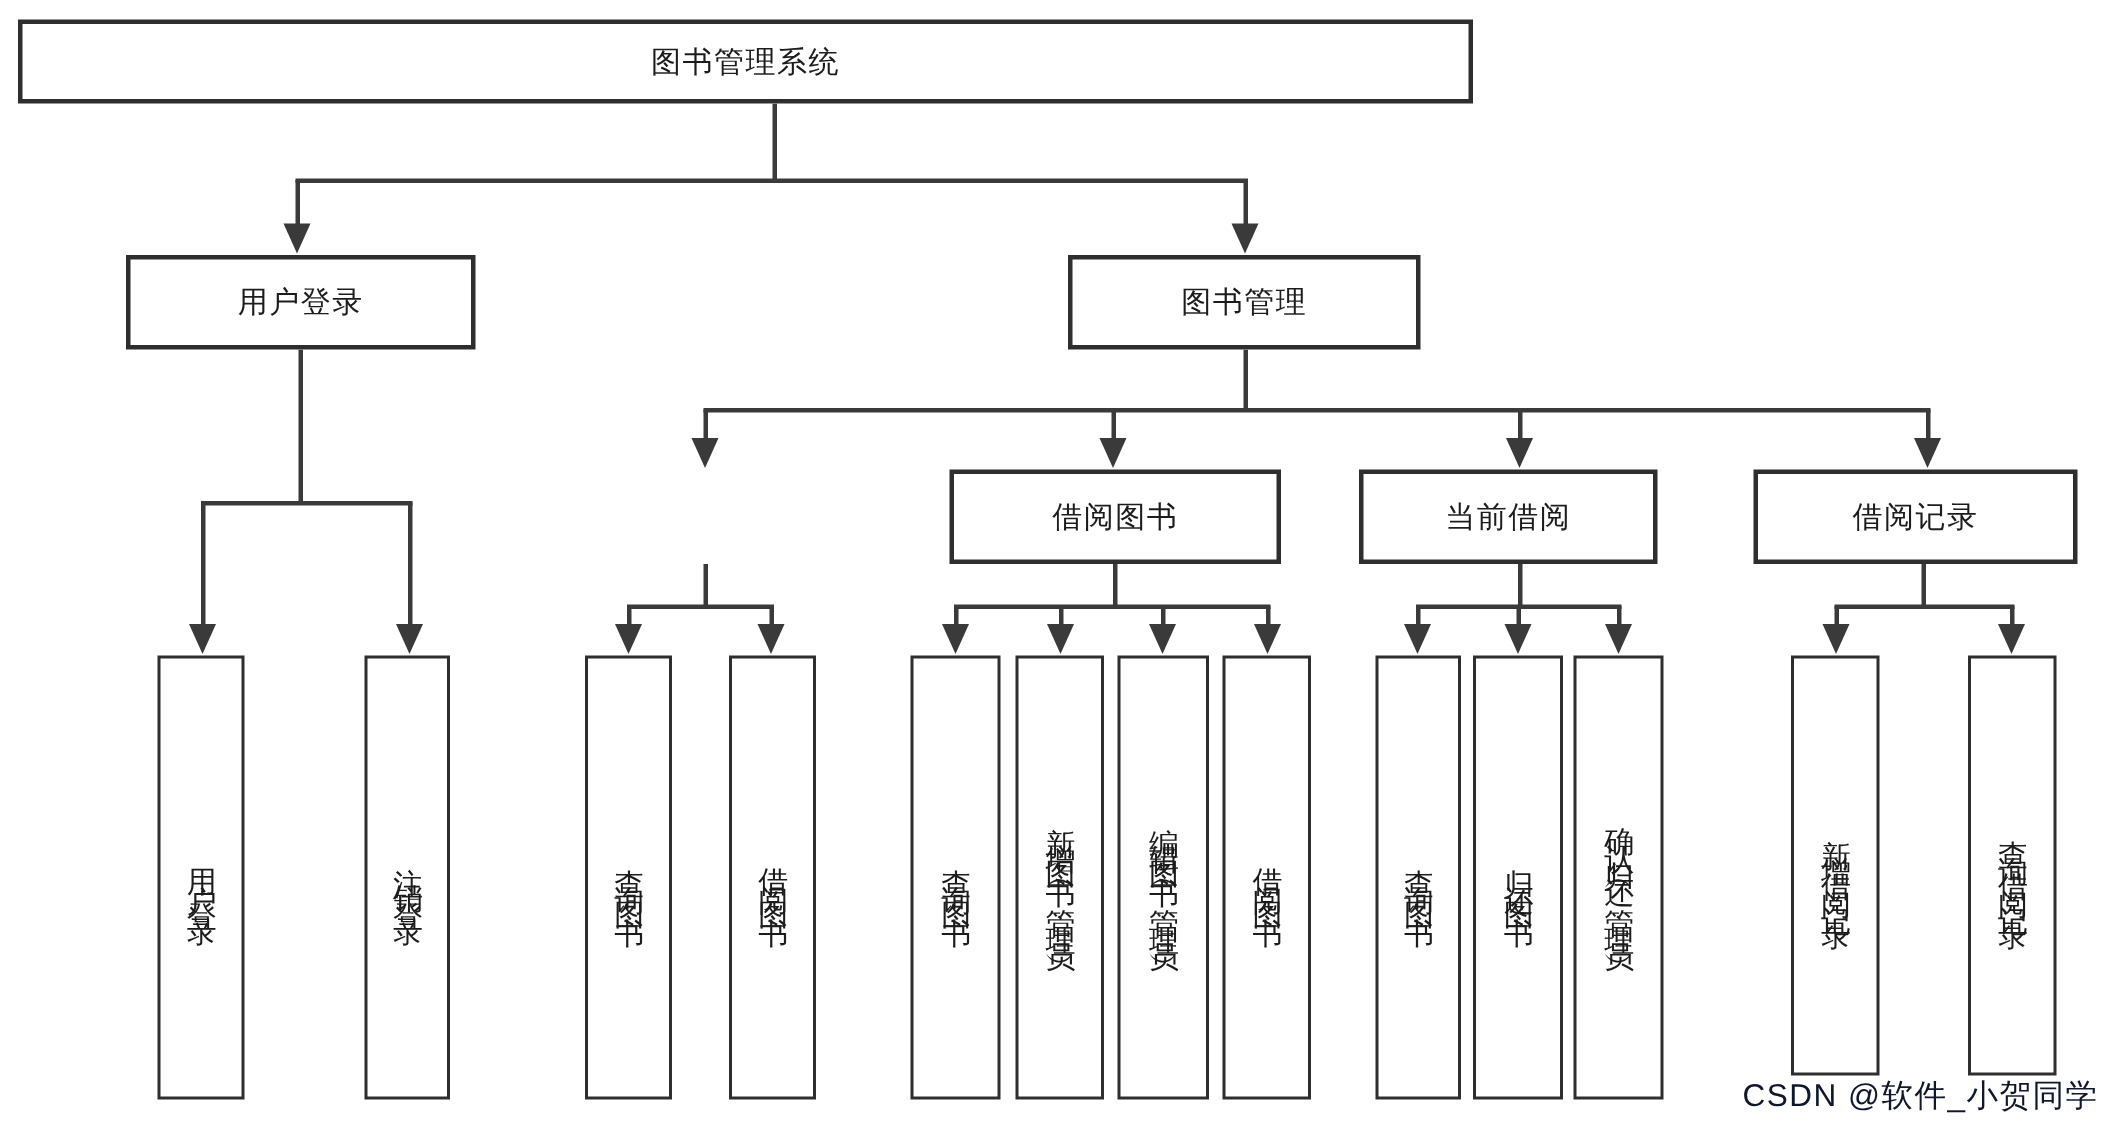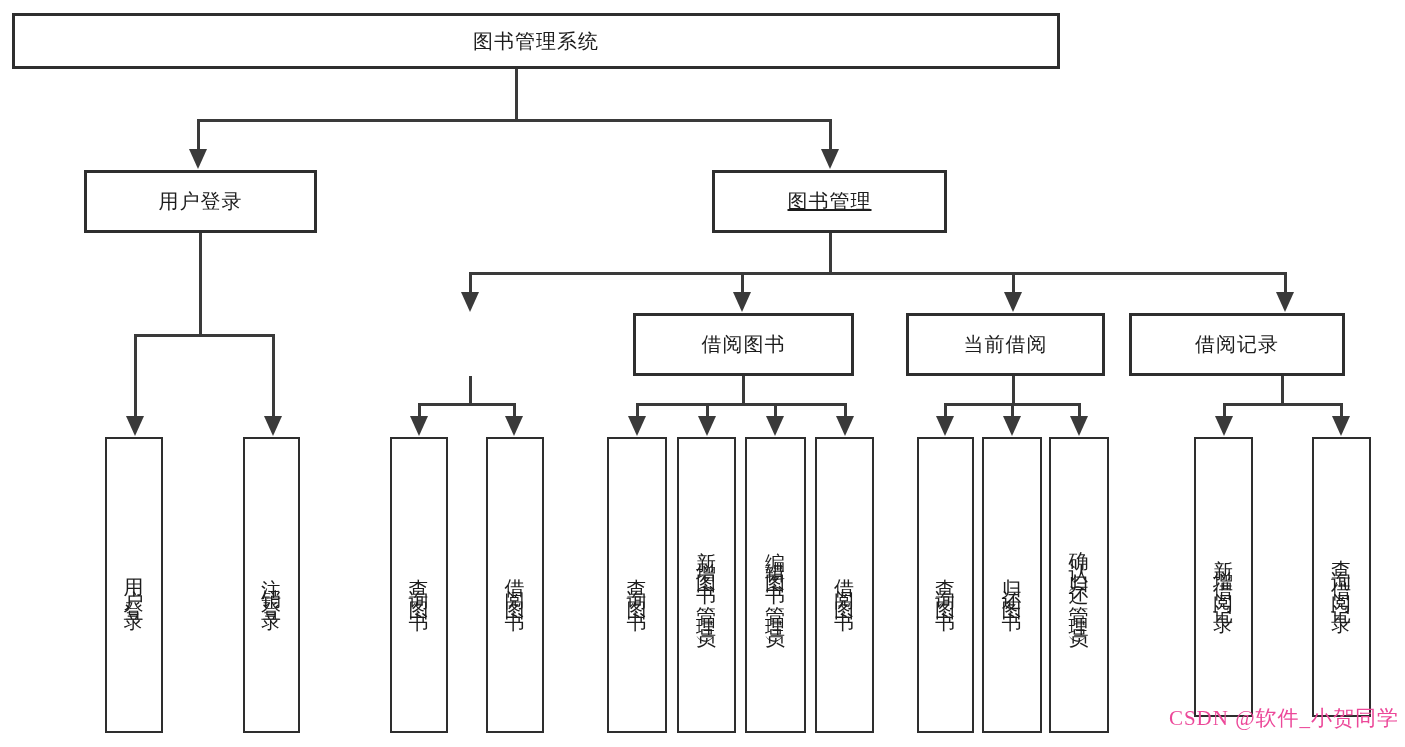--- a/index.html
+++ b/index.html
@@ -45,46 +45,45 @@
     bottom: -19px;
     transform: translateX(-50%);
     width: 0; height: 0;
     border-left: 9px solid transparent;
     border-right: 9px solid transparent;
     border-top: 20px solid #3a3a3a;
   }
   .watermark {
     position: absolute;
     right: 6px;
-    bottom: 15px;
+    bottom: 3px;
     font-size: 21px;
-    color: #ec4899;
+    color: #0f172a;
     letter-spacing: 1px;
     z-index: 3;
-    font-family: Liberation Serif, serif;
   }
 </style>
 </head>
 <body>
 
 <div id="canvas">
 
-  <div class="box" style="left:12px; top:13px; width:1048px; height:56px;">
+  <div class="box" style="left:12px; top:13px; width:970px; height:56px;">
     <span>图书管理系统</span>
   </div>
 
   <div class="vline" style="left:514.5px; top:69px; height:51px;"></div>
   <div class="hline" style="left:196.5px; top:118.5px; width:635px;"></div>
   <div class="arrow" style="left:196.5px; top:120px; height:30px;"></div>
   <div class="arrow" style="left:828.5px; top:120px; height:30px;"></div>
 
   <div class="box" style="left:84px; top:170px; width:233px; height:63px;">
     <span>用户登录</span>
   </div>
-  <div class="box" style="left:712px; top:170px; width:235px; height:63px;text-decoration:underline;">
+  <div class="box" style="left:712px; top:170px; width:235px; height:63px;">
     <span>图书管理</span>
   </div>
 
   <div class="vline" style="left:198.5px; top:233px; height:102px;"></div>
   <div class="hline" style="left:133.5px; top:333.5px; width:141px;"></div>
   <div class="arrow" style="left:133.5px; top:335px; height:82px;"></div>
   <div class="arrow" style="left:271.5px; top:335px; height:82px;"></div>
 
   <div class="vline" style="left:828.5px; top:233px; height:40px;"></div>
   <div class="hline" style="left:468.5px; top:271.5px; width:818px;"></div>
@@ -92,21 +91,21 @@
   <div class="arrow" style="left:740.5px; top:273px; height:20px;"></div>
   <div class="arrow" style="left:1011.5px; top:273px; height:20px;"></div>
   <div class="arrow" style="left:1283.5px; top:273px; height:20px;"></div>
 
   <div class="box" style="left:633px; top:313px; width:221px; height:63px;">
     <span>借阅图书</span>
   </div>
   <div class="box" style="left:906px; top:313px; width:199px; height:63px;">
     <span>当前借阅</span>
   </div>
-  <div class="box" style="left:1129px; top:313px; width:216px; height:63px;">
+  <div class="box" style="left:1169px; top:313px; width:216px; height:63px;">
     <span>借阅记录</span>
   </div>
 
   <div class="vline" style="left:468.5px; top:376px; height:28px;"></div>
   <div class="hline" style="left:417.5px; top:402.5px; width:98px;"></div>
   <div class="arrow" style="left:417.5px; top:404px; height:13px;"></div>
   <div class="arrow" style="left:512.5px; top:404px; height:13px;"></div>
 
   <div class="vline" style="left:741.5px; top:376px; height:28px;"></div>
   <div class="hline" style="left:635.5px; top:402.5px; width:211px;"></div>

